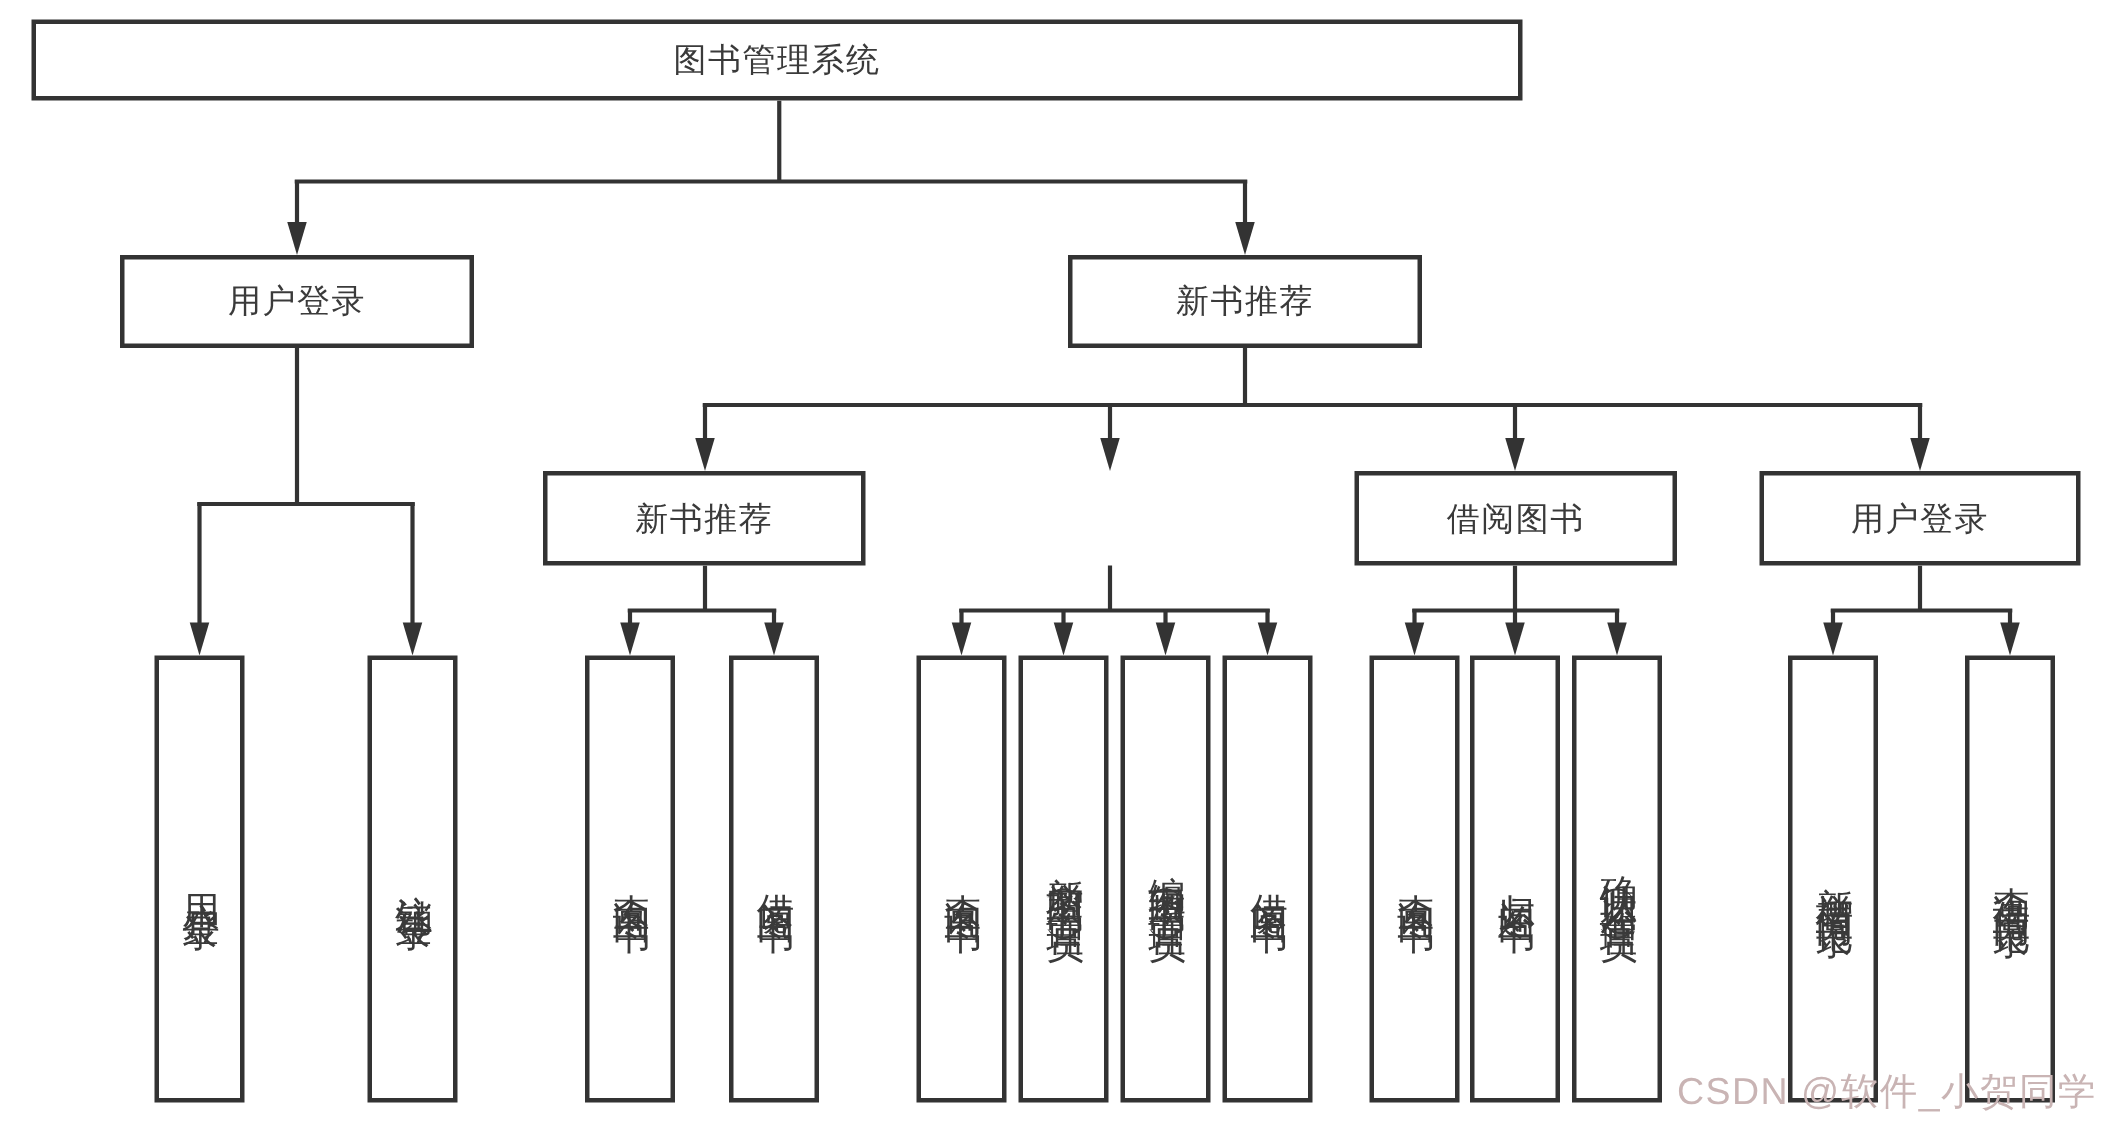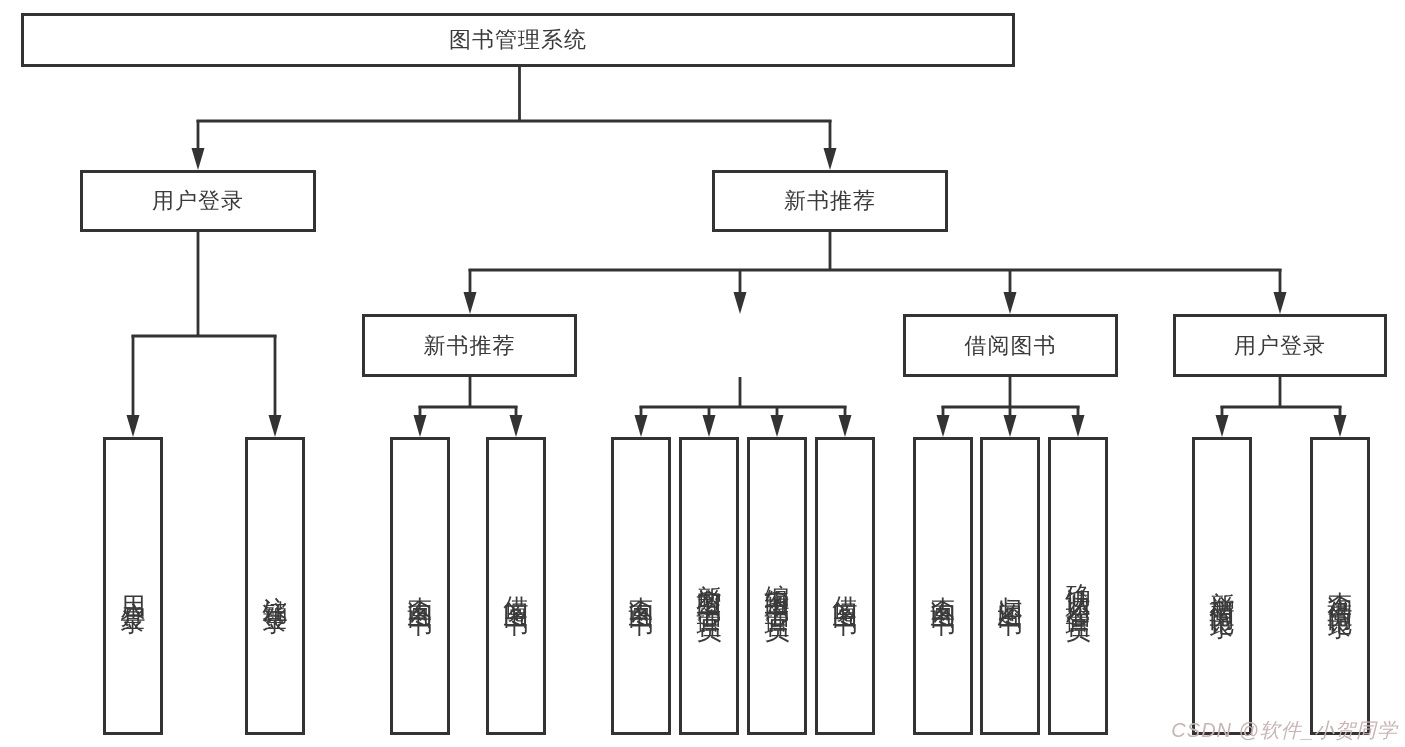--- a/index.html
+++ b/index.html
@@ -52,25 +52,24 @@
   .n-records{left:1173px;width:214px;}
   
   .lf-1{left:103px;} .lf-2{left:245px;}
   .lf-3{left:390px;} .lf-4{left:486px;}
   .lf-5{left:611px;} .lf-6{left:679px;} .lf-7{left:747px;} .lf-8{left:815px;}
   .lf-9{left:913px;} .lf-10{left:980px;} .lf-11{left:1048px;}
   .lf-12{left:1192px;} .lf-13{left:1310px;}
   .watermark{
     position:absolute;
     right:7px;bottom:3px;
-    font-size:20px;
+    font-size:25px;
     color:#c9b4b4;
     letter-spacing:1px;
     white-space:nowrap;
-    font-style:italic;
   }
   .connectors line{stroke:#333333;stroke-width:2.8;}
   .connectors polygon{fill:#333333;stroke:none;}
 </style>
 </head>
 <body>
 
 <div class="canvas">
 
   <svg class="connectors" viewBox="0 0 1405 747" xmlns="http://www.w3.org/2000/svg">

